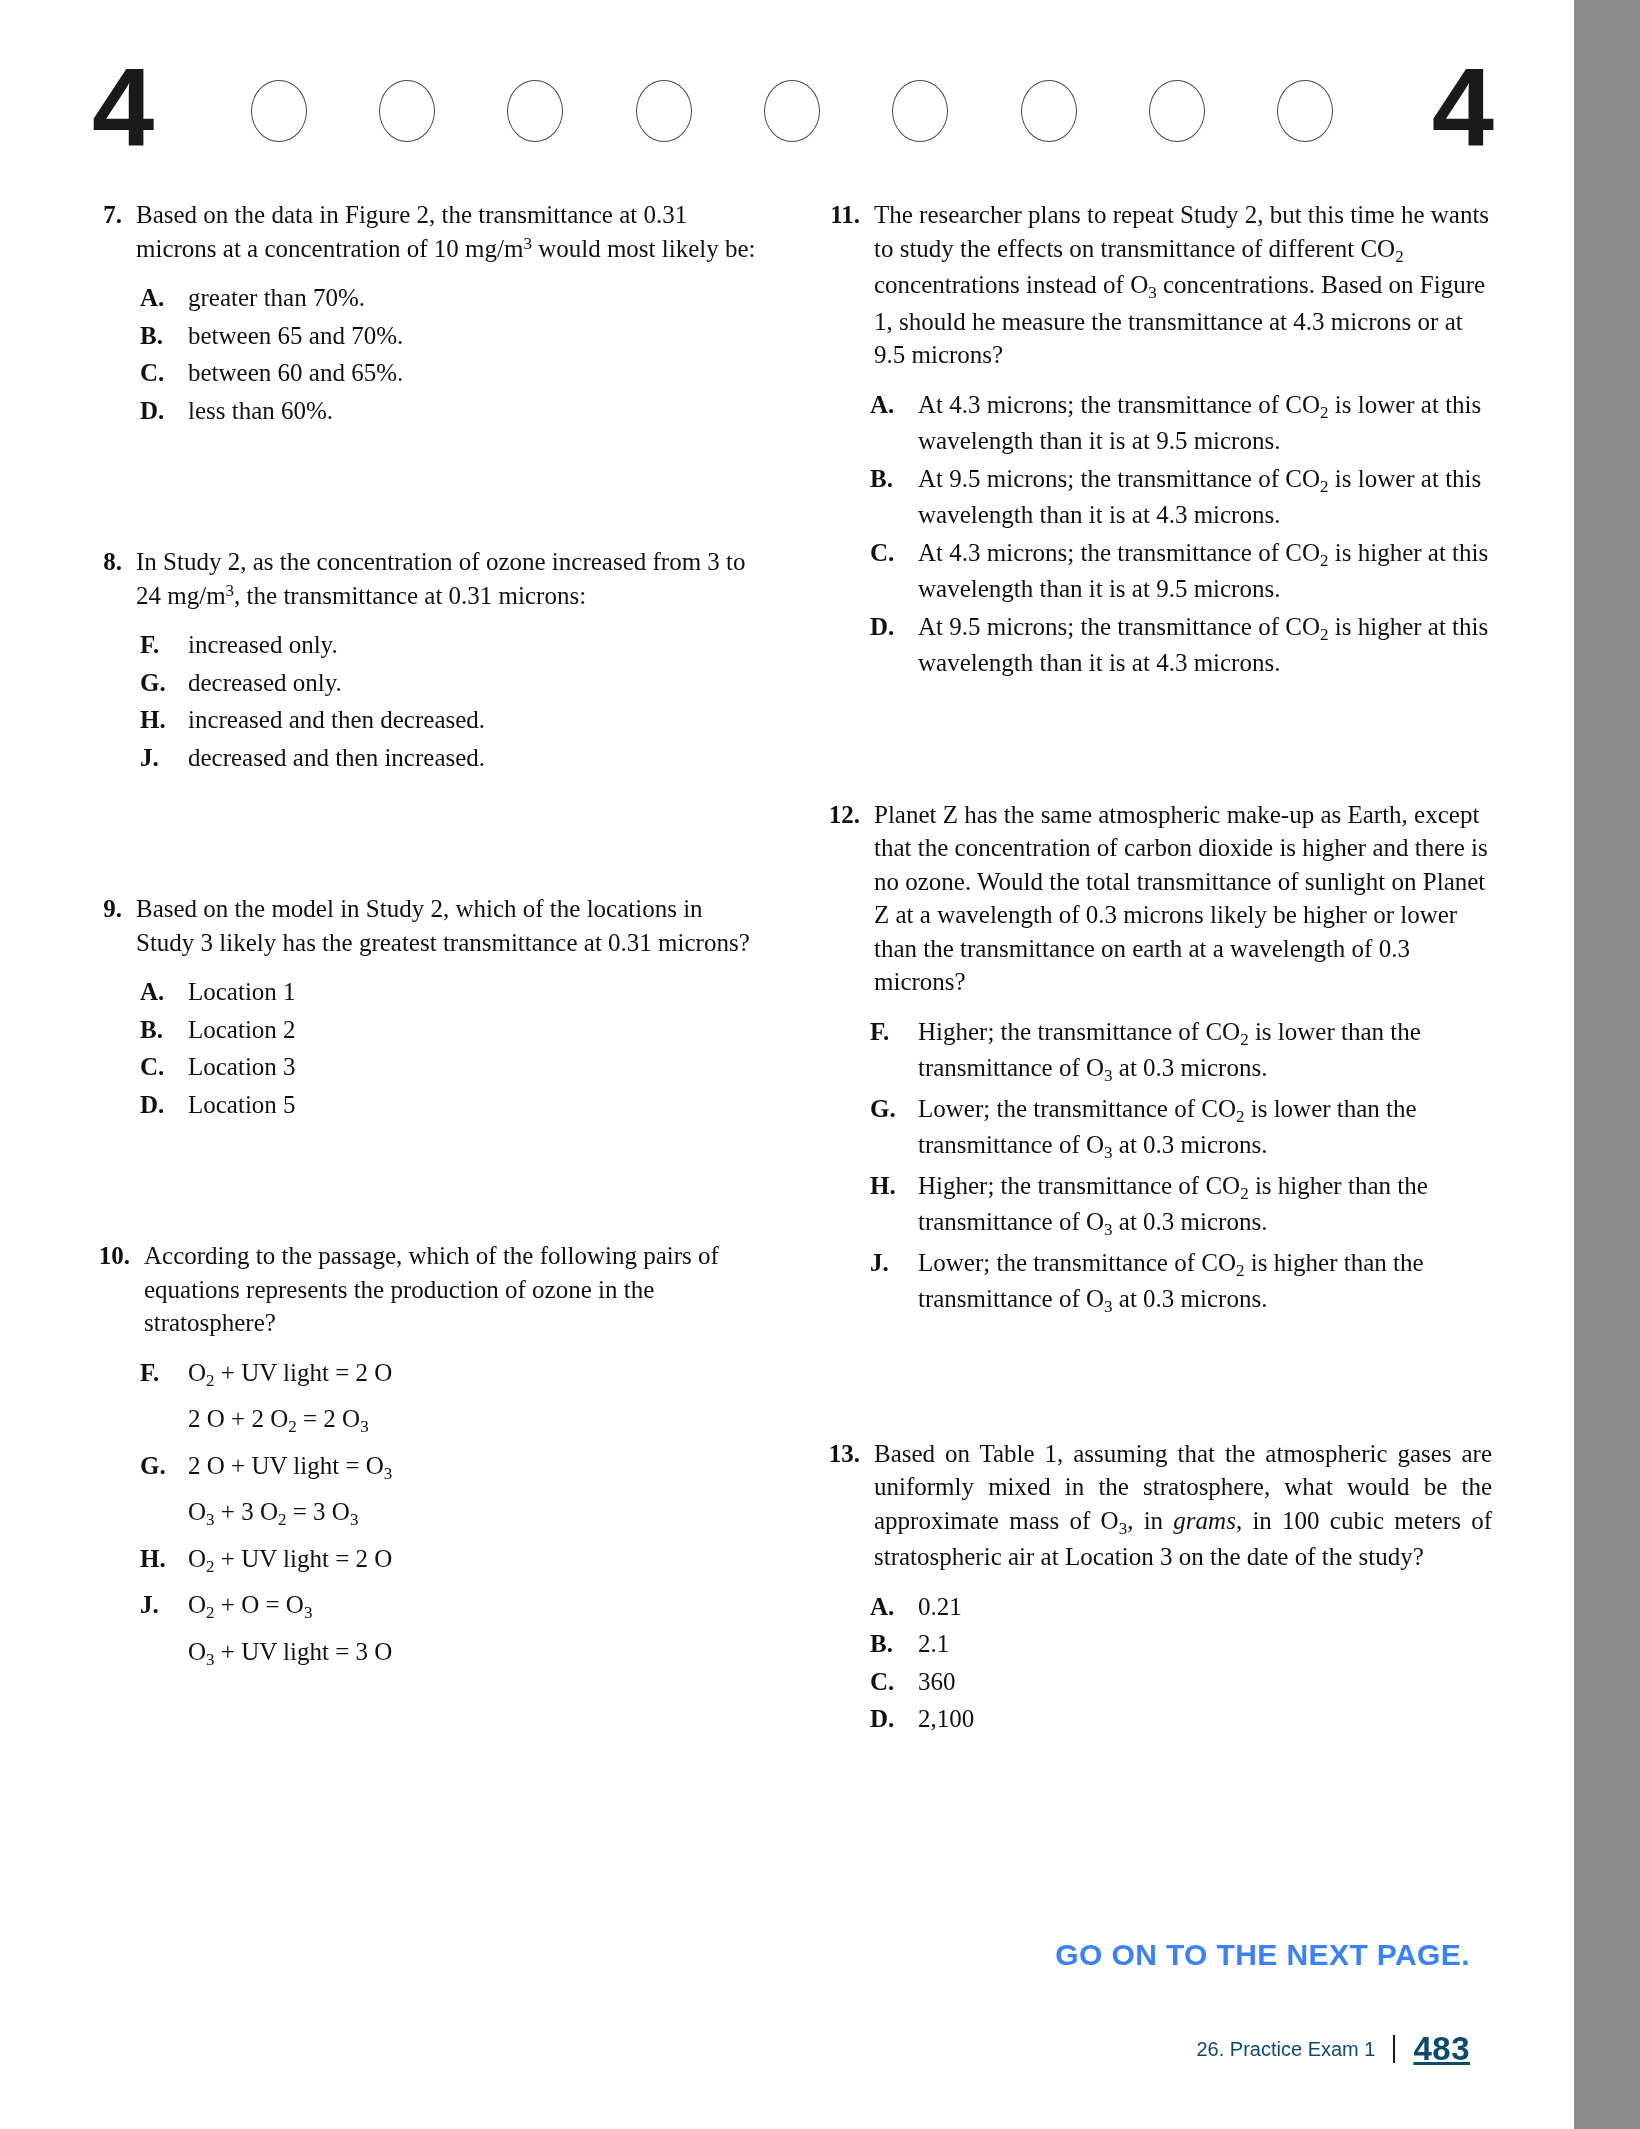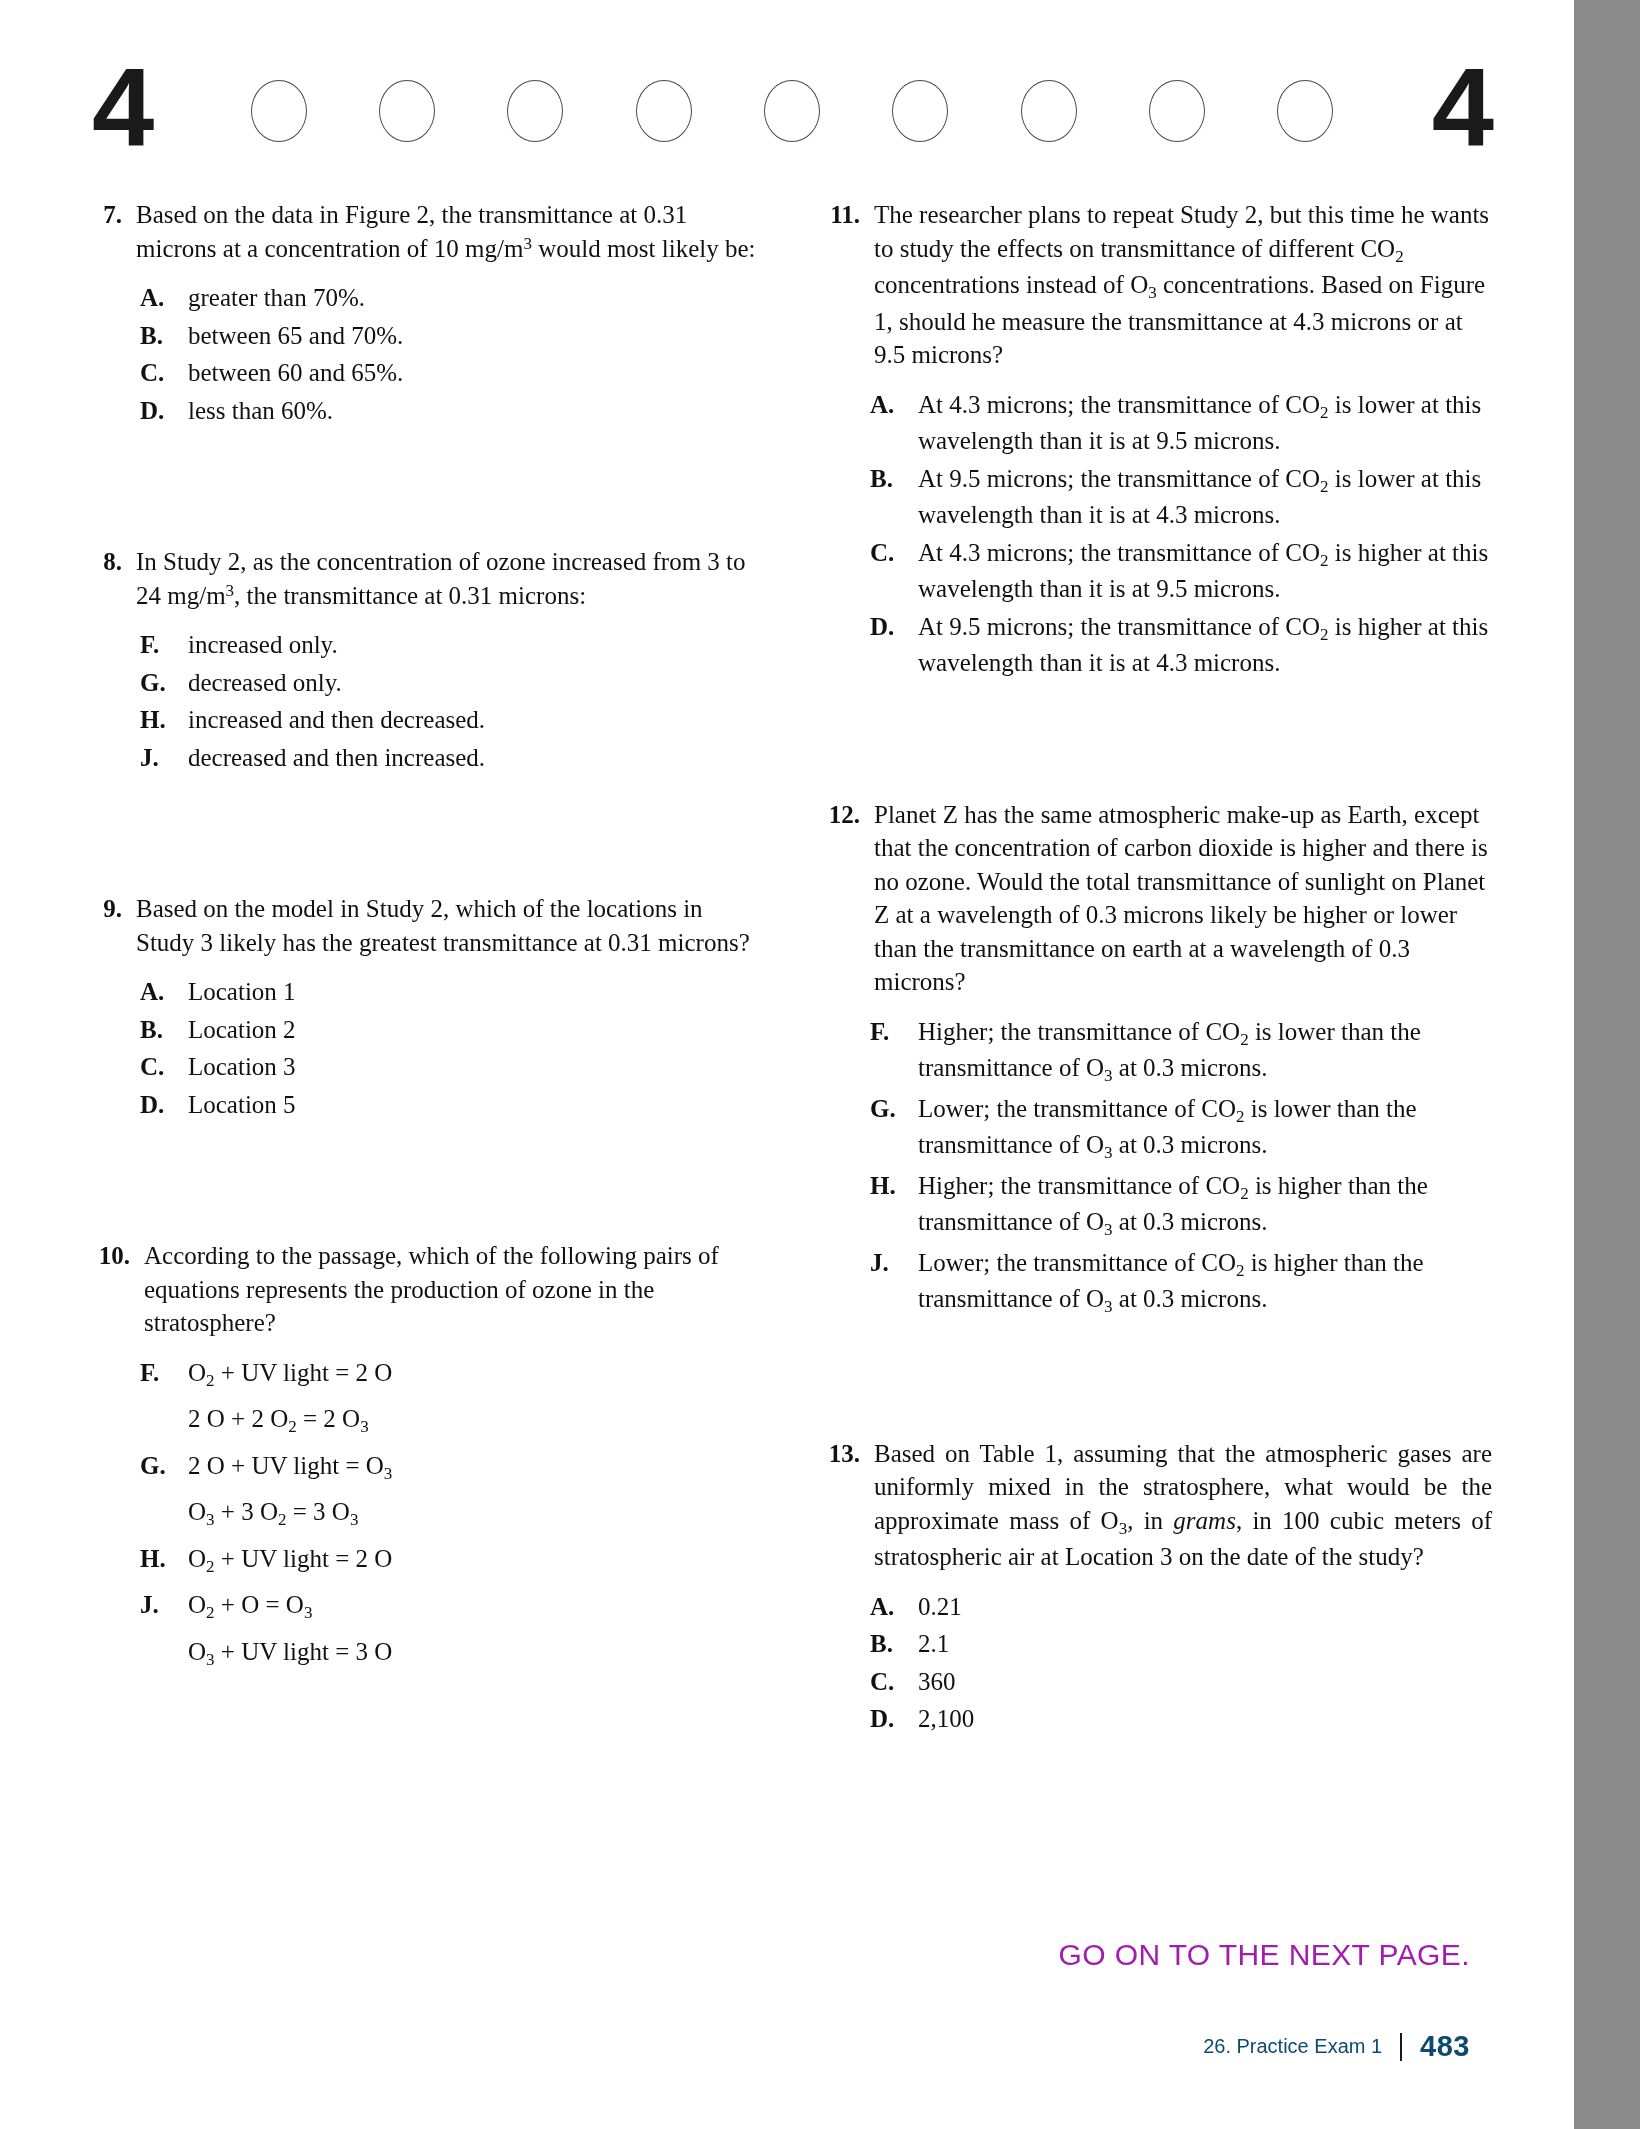--- a/index.html
+++ b/index.html
@@ -114,44 +114,45 @@
 
   sub { font-size: 0.68em; vertical-align: -0.28em; }
   sup { font-size: 0.68em; vertical-align: 0.5em; }
   i { font-style: italic; }
 
   
   .go-on {
     position: absolute;
     right: 104px; top: 1938px;
     font-family: "Liberation Sans", "DejaVu Sans", sans-serif;
-    font-weight: normal;
+    font-weight: bold;
     font-size: 30px;
     letter-spacing: 0.4px;
-    color: #a21caf;
+    color: #3b82f6;
   }
   .page-footer {
     position: absolute;
     right: 104px; top: 2030px;
     display: flex;
     align-items: center;
     font-family: "Liberation Sans", "DejaVu Sans", sans-serif;
     font-size: 20px;
     color: #0c4a6e;
   }
   .footer-label { margin-right: 18px; }
   .footer-rule {
     width: 2px; height: 28px;
     background: #1a1a1a;
     margin-right: 18px;
   }
   .footer-page {
     font-weight: bold;
-    font-size: 29px;
+    font-size: 33px;
     letter-spacing: 0.5px;
+    text-decoration: underline;
   }
 </style>
 </head>
 <body>
 
 <div class="page-body">
 
   <div class="header-band">
     <div class="big-section-num">4</div>
     <div class="bubble-row">

